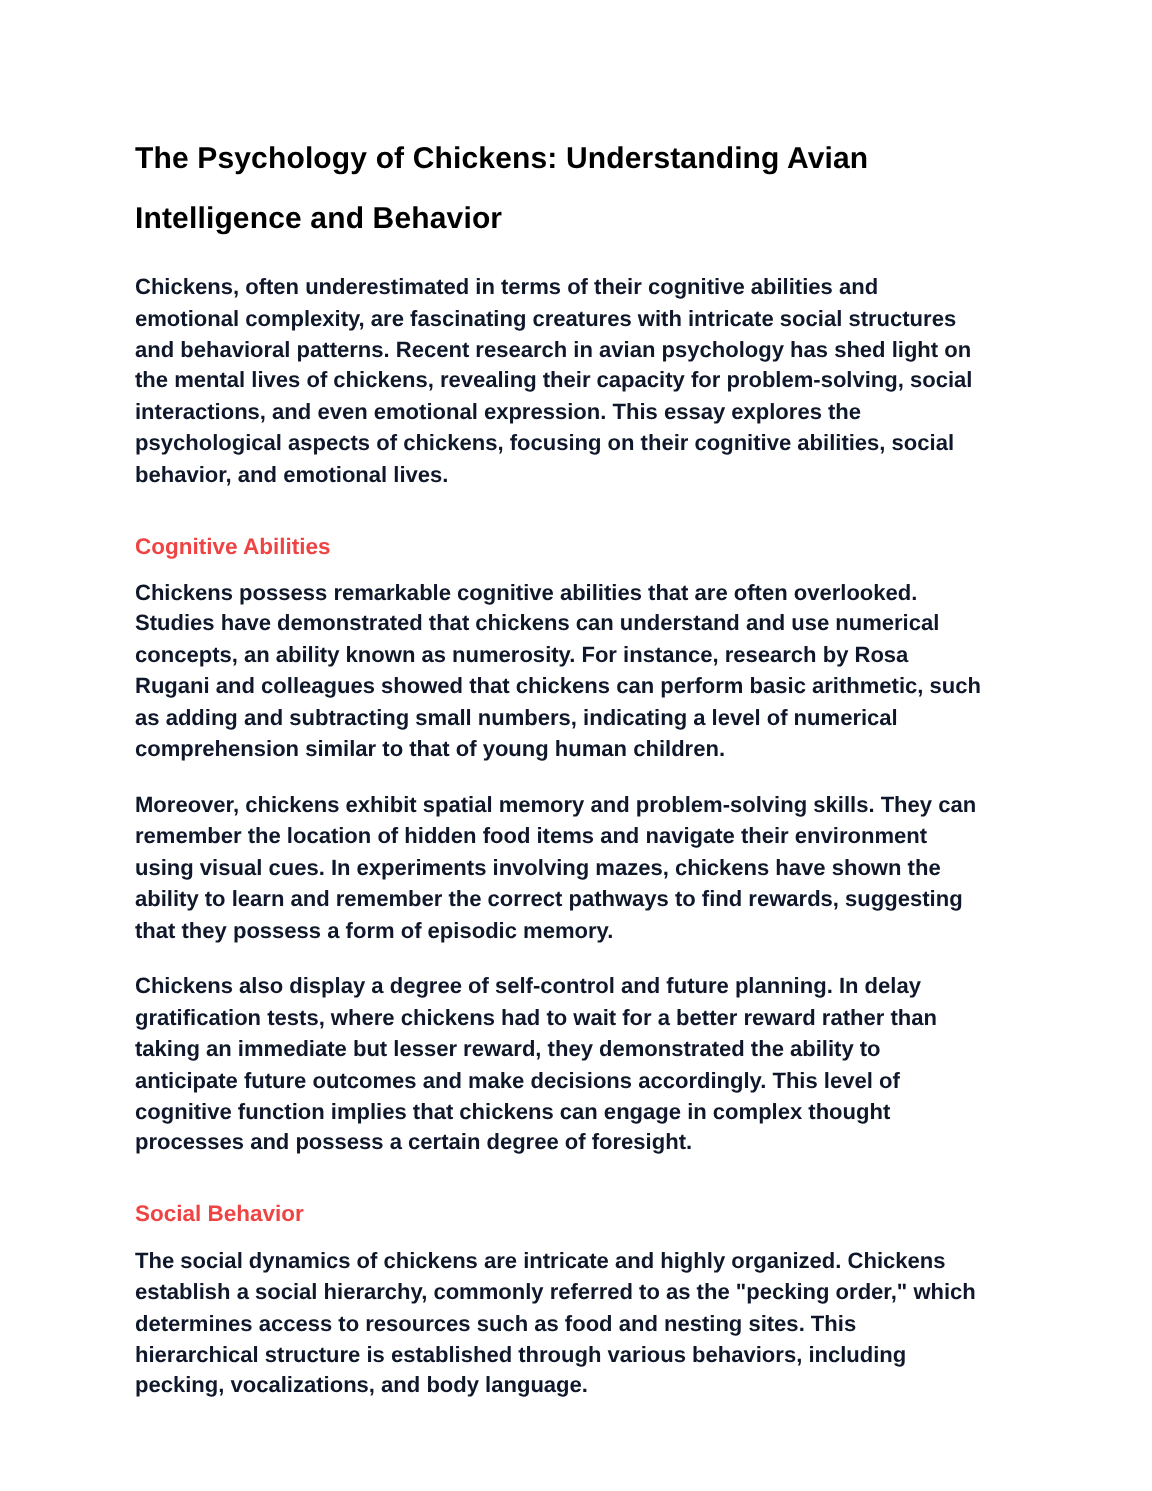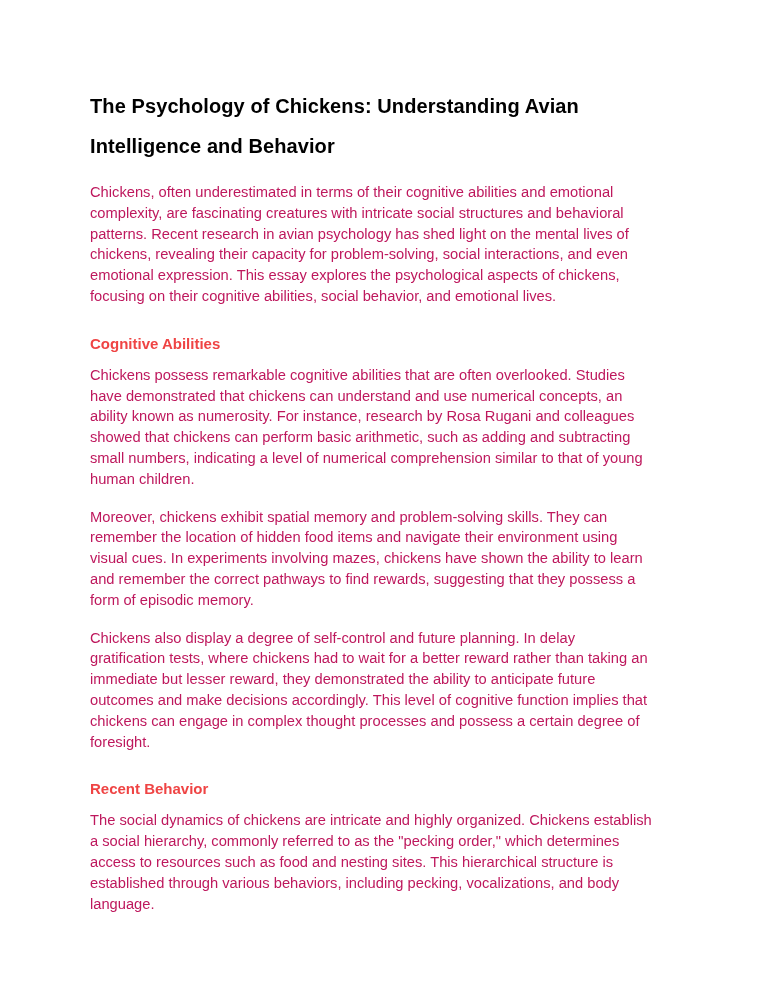--- a/index.html
+++ b/index.html
@@ -24,24 +24,24 @@
   .doc-title {
     font-size: 20px;
     font-weight: 700;
     color: #000000;
     line-height: 40px;
     margin: 0 0 16px 0;
     letter-spacing: 0.1px;
   }
   .doc-paragraph {
     font-size: 14.7px;
-    font-weight: 400;
+    font-weight: 700;
     line-height: 20.8px;
     margin: 0 0 17px 0;
-    color: #be185d;
+    color: #0f172a;
   }
   .doc-heading {
     font-size: 15px;
     font-weight: 700;
     color: #ef4444;
     line-height: 20px;
     margin: 27px 0 11px 0;
   }
 </style>
 </head>
@@ -53,16 +53,16 @@
   <p class="doc-paragraph">Chickens, often underestimated in terms of their cognitive abilities and emotional complexity, are fascinating creatures with intricate social structures and behavioral patterns. Recent research in avian psychology has shed light on the mental lives of chickens, revealing their capacity for problem-solving, social interactions, and even emotional expression. This essay explores the psychological aspects of chickens, focusing on their cognitive abilities, social behavior, and emotional lives.</p>
 
   <h2 class="doc-heading">Cognitive Abilities</h2>
 
   <p class="doc-paragraph">Chickens possess remarkable cognitive abilities that are often overlooked. Studies have demonstrated that chickens can understand and use numerical concepts, an ability known as numerosity. For instance, research by Rosa Rugani and colleagues showed that chickens can perform basic arithmetic, such as adding and subtracting small numbers, indicating a level of numerical comprehension similar to that of young human children.</p>
 
   <p class="doc-paragraph">Moreover, chickens exhibit spatial memory and problem-solving skills. They can remember the location of hidden food items and navigate their environment using visual cues. In experiments involving mazes, chickens have shown the ability to learn and remember the correct pathways to find rewards, suggesting that they possess a form of episodic memory.</p>
 
   <p class="doc-paragraph">Chickens also display a degree of self-control and future planning. In delay gratification tests, where chickens had to wait for a better reward rather than taking an immediate but lesser reward, they demonstrated the ability to anticipate future outcomes and make decisions accordingly. This level of cognitive function implies that chickens can engage in complex thought processes and possess a certain degree of foresight.</p>
 
-  <h2 class="doc-heading">Recent Behavior</h2>
+  <h2 class="doc-heading">Social Behavior</h2>
 
   <p class="doc-paragraph">The social dynamics of chickens are intricate and highly organized. Chickens establish a social hierarchy, commonly referred to as the "pecking order," which determines access to resources such as food and nesting sites. This hierarchical structure is established through various behaviors, including pecking, vocalizations, and body language.</p>
 </div>
 
 </body></html>

